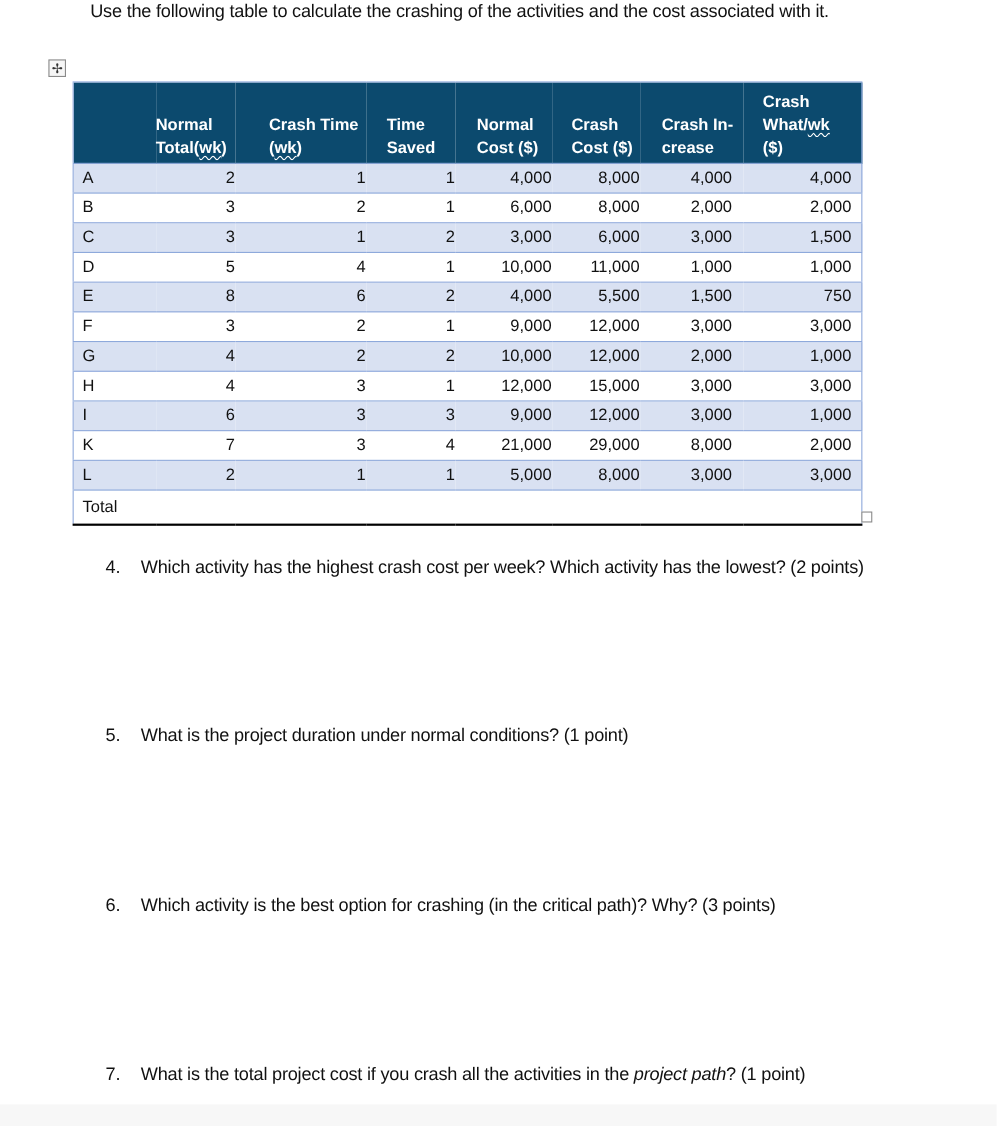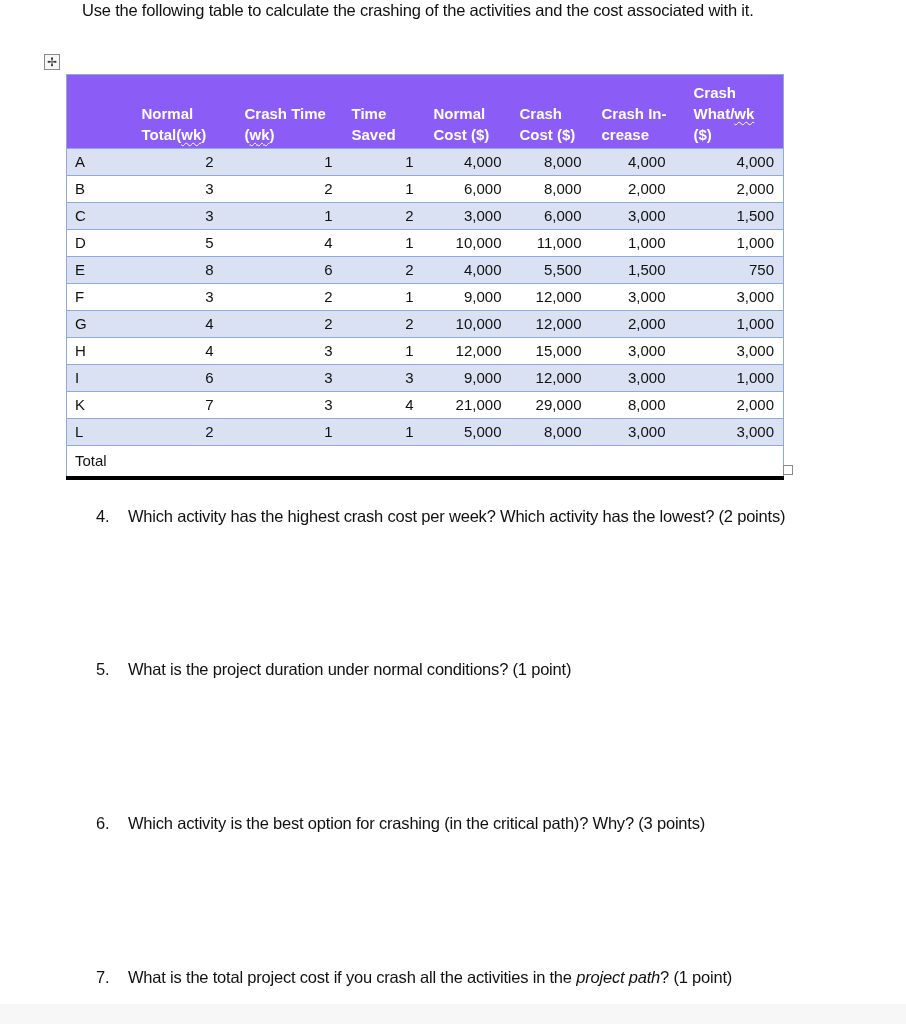--- a/index.html
+++ b/index.html
@@ -45,21 +45,21 @@
     top: 74px;
     width: 717px;
   }
   table {
     border-collapse: collapse;
     width: 717px;
     table-layout: fixed;
     font-size: 15px;
   }
   thead th {
-    background: #8b5cf6;
+    background: #0c4a6e;
     color: #ffffff;
     font-weight: bold;
     text-align: left;
     vertical-align: bottom;
     padding: 2px 0 3px 0;
     line-height: 21px;
     font-size: 15px;
     height: 68px;
     border-top: 1px solid #8EA9DB;
   }
@@ -76,21 +76,21 @@
     border-top: 1px solid #8EA9DB;
     white-space: nowrap;
   }
   tbody tr.band td {
     background: #D9E1F2;
   }
   tbody tr.plain td {
     background: #ffffff;
   }
   tbody tr:last-child td {
-    border-bottom: 4px solid #000000;
+    border-bottom: 2px solid #000000;
   }
   table {
     border-left: 1px solid #8EA9DB;
     border-right: 1px solid #8EA9DB;
   }
   .num { text-align: right; }
   .lbl { text-align: left; padding-left: 8px; }
   .c0 { width: 75px; }
   .c1 { width: 72px; }   
   .c2 { width: 119px; }  

